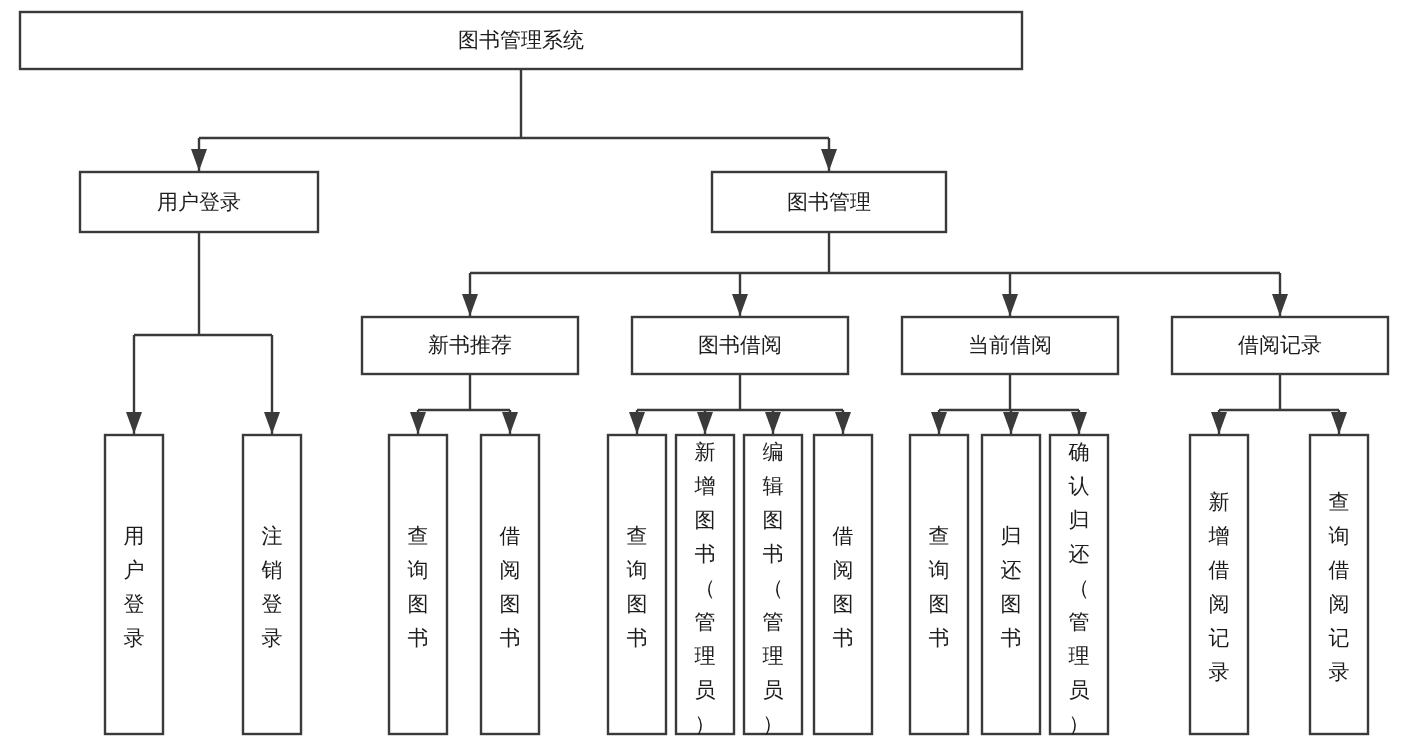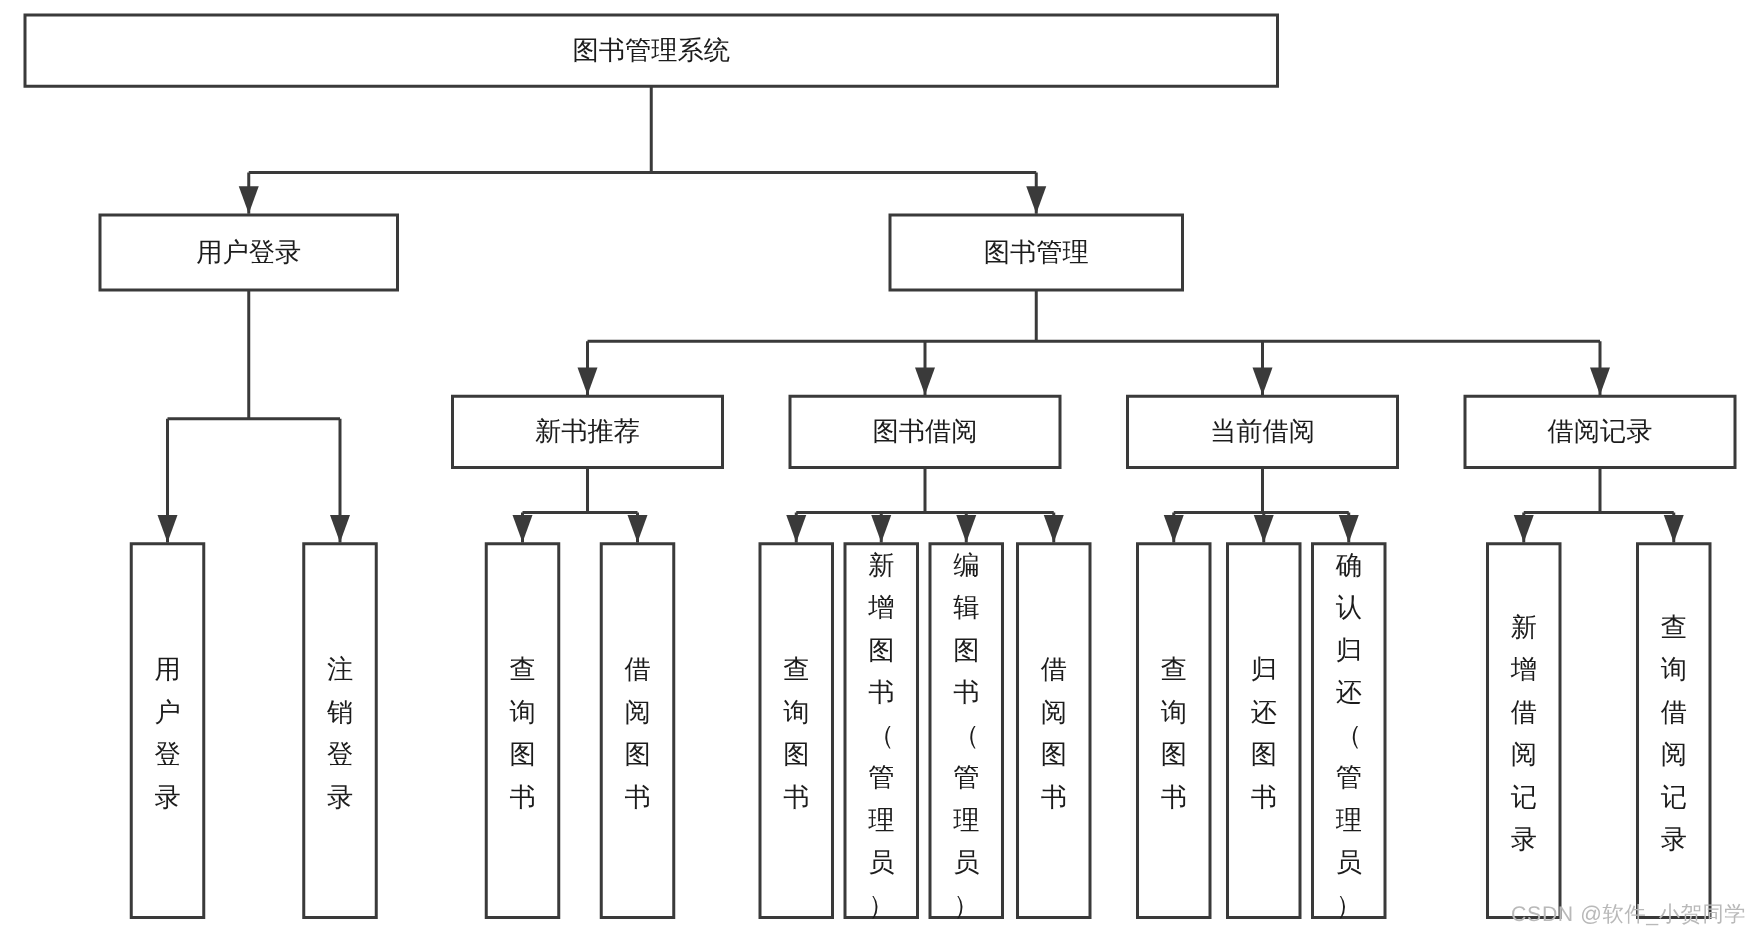--- a/index.html
+++ b/index.html
@@ -163,14 +163,13 @@
         <rect x="982" y="435" width="58" height="299" class="node-box"></rect>
         <text x="1011" y="542.5" class="node-label-v"><tspan x="1011" dy="0">归</tspan><tspan x="1011" dy="34">还</tspan><tspan x="1011" dy="34">图</tspan><tspan x="1011" dy="34">书</tspan></text>
         <rect x="1050" y="435" width="58" height="299" class="node-box"></rect>
         <text x="1079" y="459" class="node-label-v"><tspan x="1079" dy="0">确</tspan><tspan x="1079" dy="34">认</tspan><tspan x="1079" dy="34">归</tspan><tspan x="1079" dy="34">还</tspan><tspan x="1079" dy="34">（</tspan><tspan x="1079" dy="34">管</tspan><tspan x="1079" dy="34">理</tspan><tspan x="1079" dy="34">员</tspan><tspan x="1079" dy="34">）</tspan></text>
         <rect x="1190" y="435" width="58" height="299" class="node-box"></rect>
         <text x="1219" y="508.5" class="node-label-v"><tspan x="1219" dy="0">新</tspan><tspan x="1219" dy="34">增</tspan><tspan x="1219" dy="34">借</tspan><tspan x="1219" dy="34">阅</tspan><tspan x="1219" dy="34">记</tspan><tspan x="1219" dy="34">录</tspan></text>
         <rect x="1310" y="435" width="58" height="299" class="node-box"></rect>
         <text x="1339" y="508.5" class="node-label-v"><tspan x="1339" dy="0">查</tspan><tspan x="1339" dy="34">询</tspan><tspan x="1339" dy="34">借</tspan><tspan x="1339" dy="34">阅</tspan><tspan x="1339" dy="34">记</tspan><tspan x="1339" dy="34">录</tspan></text>
       </g>
   </svg>
-  <div class="watermark">CSDN @软件_小贺同学</div>
 </div>
 
 </body></html>

